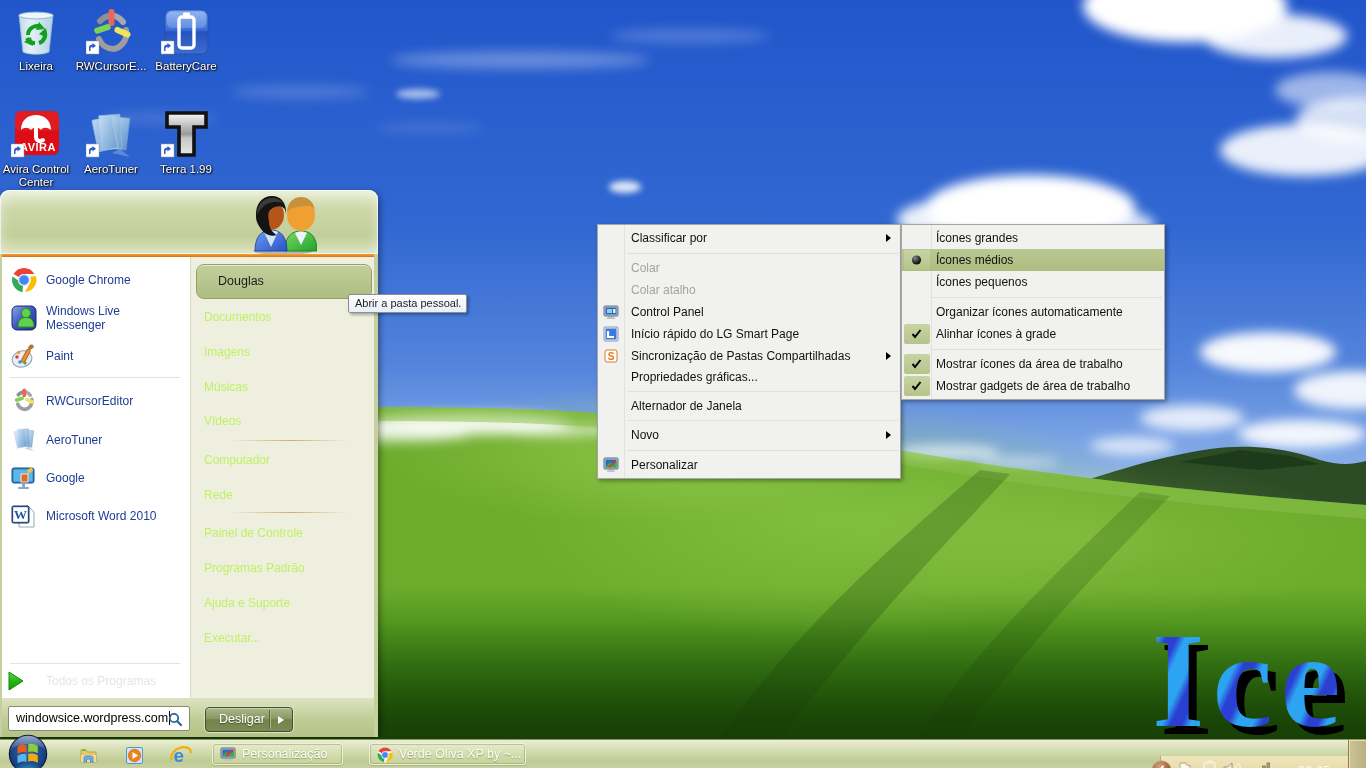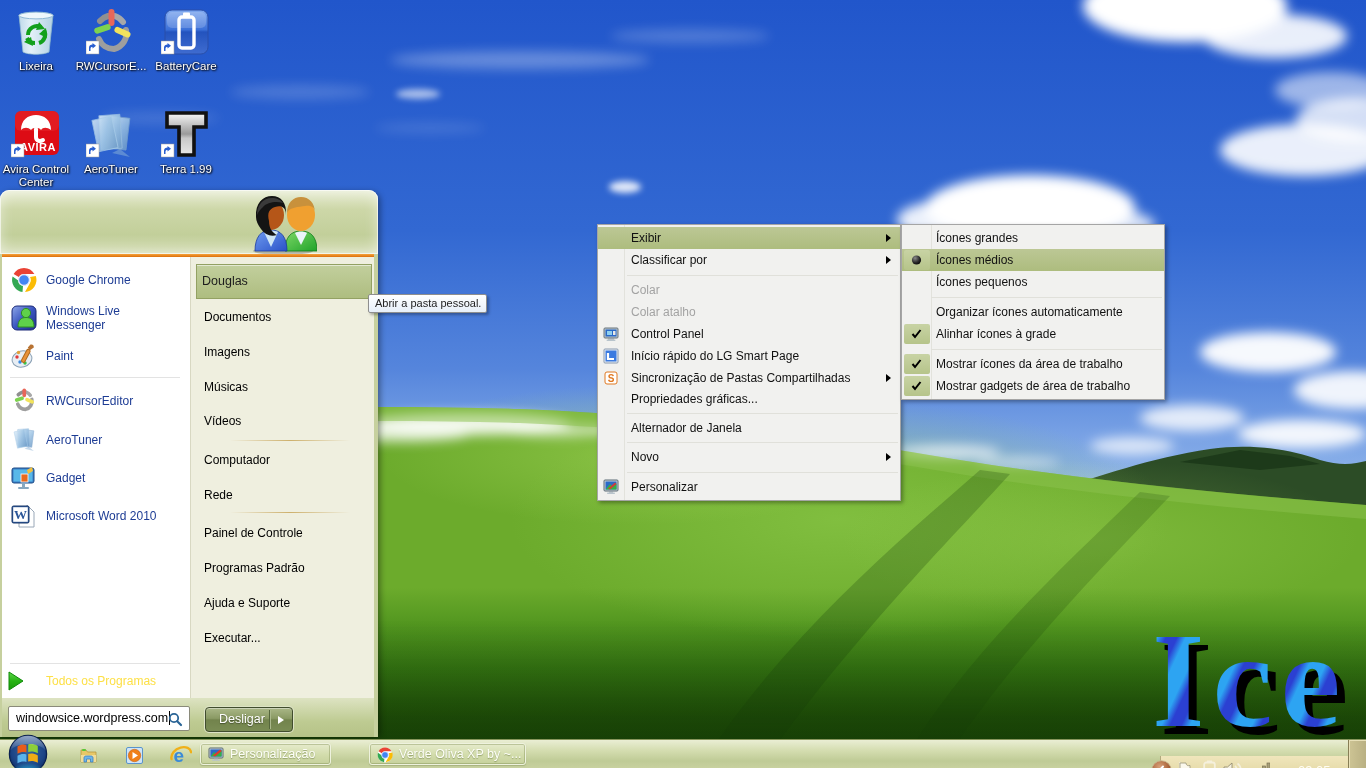--- a/index.html
+++ b/index.html
@@ -13,24 +13,24 @@
 
 #sm{position:absolute;left:0;top:190px;width:378px;height:545px;z-index:5;box-shadow:2px 2px 6px rgba(0,0,0,.4);border-radius:9px 9px 0 0}
 #smhead{position:absolute;left:0;top:0;width:378px;height:64px;border-radius:9px 9px 0 0;background:linear-gradient(180deg,#e9eed6 0%,#cdd7a8 30%,#c2cf9a 70%,#d6deb8 100%);box-shadow:inset 0 0 0 1px rgba(255,255,255,.6),inset 0 0 14px rgba(255,255,255,.55)}
 #smorange{position:absolute;left:0;top:64px;width:378px;height:3px;background:linear-gradient(180deg,#f5a33b,#dd6f0a)}
 #smleft{position:absolute;left:2px;top:67px;width:188px;height:441px;background:#fff}
 #smright{position:absolute;left:190px;top:67px;width:184px;height:441px;background:#efefdf;border-left:1px solid #d8d8c2}
 #smbot{position:absolute;left:0;top:508px;width:378px;height:39px;background:linear-gradient(180deg,#dde3c2,#becb92 60%,#b5c287)}
 #smframe{position:absolute;left:0;top:64px;width:378px;height:483px;border-left:2px solid #c6d09e;border-right:4px solid #c6d09e;pointer-events:none}
 .sml{position:absolute;left:46px;color:#1d3c94;font-size:12px;line-height:14px}
 .smi{position:absolute;left:11px;width:26px;height:26px}
-.smr{position:absolute;left:204px;color:#000000;font-size:12px}
+.smr{position:absolute;left:204px;color:#bef264;font-size:12px}
 .smsepL{position:absolute;left:10px;width:170px;height:1px;background:#e3e3e3}
 .smsepR{position:absolute;left:230px;width:120px;height:1px;background:linear-gradient(90deg,rgba(197,160,80,0),rgba(197,160,80,.8),rgba(197,160,80,0))}
-#douglas{position:absolute;left:196px;top:74px;width:176px;height:35px;border-radius:0;border:1px solid #93a163;background:linear-gradient(180deg,#c2cf9d,#aebd80);box-shadow:inset 0 1px 0 rgba(255,255,255,.55);color:#1c1c1c;font-size:12.5px;line-height:33px;padding-left:5px}
+#douglas{position:absolute;left:196px;top:74px;width:176px;height:35px;border-radius:8px;border:1px solid #93a163;background:linear-gradient(180deg,#c2cf9d,#aebd80);box-shadow:inset 0 1px 0 rgba(255,255,255,.55);color:#1c1c1c;font-size:12.5px;line-height:33px;padding-left:21px}
 #srch{position:absolute;left:8px;top:516px;width:182px;height:25px;background:#fff;border:1px solid #8a8a7a;border-radius:2px;font-size:12.5px;color:#000;line-height:23px;padding-left:7px}
 #deslig{position:absolute;left:205px;top:517px;width:88px;height:25px;border-radius:4px;border:1px solid #414d2e;background:linear-gradient(180deg,#aab787 0%,#8a9a64 45%,#72834c 52%,#7a8c54 100%);box-shadow:0 0 0 1px #dde3c6,inset 0 1px 0 rgba(255,255,255,.4);color:#fff;font-size:12.5px}
 
 .menu{position:absolute;background:#f1f1ef;border:1px solid #a5a5a5;box-shadow:2px 2px 4px rgba(0,0,0,.35);z-index:6}
 .mrow{position:relative;color:#111;font-size:12px}
 .mrow .txt{position:absolute;left:33px;top:50%;transform:translateY(-50%)}
 .mrow.dis{color:#a3a3a3}
 .mrow.hi{background:linear-gradient(180deg,#bcc795,#adbc7e)}
 .msep{position:relative;height:8px}
 .msep:after{content:"";position:absolute;left:29px;right:2px;top:4px;height:1px;background:#e0e0da}
@@ -40,21 +40,21 @@
 .gut{position:absolute;top:0;bottom:0;width:1px;background:#e2e2dc}
 .chk{position:absolute;left:2px;top:1px;bottom:1px;width:26px;background:linear-gradient(180deg,#c8d3a4,#b6c48a);border-radius:2px}
 
 #tb{position:absolute;left:0;top:739px;width:1366px;height:29px;background:linear-gradient(180deg,#eaeed4 0%,#d3dcae 40%,#bfcb96 75%,#c8d19f 100%);border-top:1px solid #87965c;z-index:8}
 .tbtn{position:absolute;top:3px;height:22px;border:1px solid #eef2de;border-radius:3px;background:linear-gradient(180deg,#e6ebcc,#d2dcab 55%,#c6d19c);box-shadow:inset 0 0 0 1px rgba(125,140,80,.4),0 1px 1px rgba(80,95,45,.25);color:#fdfef8;font-size:12.5px;line-height:20px}
 .tbtn .ti{position:absolute;left:7px;top:3px}
 .tbtn .tt{position:absolute;left:29px;white-space:nowrap;text-shadow:0 1px 1px rgba(90,105,50,.5)}
 #tray{position:absolute;left:1160px;top:16px;width:188px;height:29px;background:linear-gradient(180deg,#f0e6bc,#e4d9a6 60%,#ddd29b);border-left:1px solid #b3a97d}
 #clock{position:absolute;left:137px;top:0;width:46px;color:#fffdf2;font-size:13px;line-height:29px}
 #sdesk{position:absolute;left:1348px;top:0;width:18px;height:29px;background:linear-gradient(90deg,#cdc494,#b9b083);border-left:1px solid #877e55;box-shadow:inset 1px 1px 0 #e8e0b8}
-#tip{position:absolute;left:368px;top:294px;width:119px;height:19px;white-space:nowrap;background:linear-gradient(180deg,#fff,#e7eff9);border:1px solid #8e8e8e;border-radius:2px;box-shadow:2px 2px 3px rgba(0,0,0,.3);font-size:11px;color:#222;line-height:17px;padding:0 6px;z-index:7}
+#tip{position:absolute;left:348px;top:294px;width:119px;height:19px;white-space:nowrap;background:linear-gradient(180deg,#fff,#e7eff9);border:1px solid #8e8e8e;border-radius:2px;box-shadow:2px 2px 3px rgba(0,0,0,.3);font-size:11px;color:#222;line-height:17px;padding:0 6px;z-index:7}
 </style></head>
 <body>
 <div id="desk">
 <svg id="wall" width="1366" height="768" viewBox="0 0 1366 768">
 <defs>
 <linearGradient id="sky" x1="0" y1="0" x2="0" y2="1">
 <stop offset="0" stop-color="#2156cb"></stop>
           <stop offset="0.3" stop-color="#3268d2"></stop>
 <stop offset="0.48" stop-color="#5585dc"></stop>
           <stop offset="0.6" stop-color="#85ace8"></stop>
@@ -358,40 +358,40 @@
 </svg>
 <div class="sml" style="top:243px">AeroTuner</div>
 <svg class="smi" style="top:275px" width="26" height="26" viewBox="0 0 26 26">
 <rect x="1" y="3" width="22" height="15" rx="2" fill="#3a7ec8" stroke="#1e4c86"></rect>
 <rect x="2.5" y="4.5" width="19" height="12" fill="#59b8e8"></rect>
 <rect x="10" y="9" width="7" height="8" fill="#e86a1e" stroke="#fff" stroke-width="0.8"></rect>
 <path d="M16,5 L21,2 L22,6 L17,9 Z" fill="#f0c040"></path>
 <rect x="11" y="18" width="3" height="4" fill="#88a8c0"></rect>
         <rect x="7" y="22" width="11" height="2" rx="1" fill="#88a8c0"></rect>
 </svg>
-<div class="sml" style="top:281px">Gadget</div>
+<div class="sml" style="top:281px">Google</div>
 <svg class="smi" style="top:313px" width="26" height="26" viewBox="0 0 26 26">
 <path d="M16,2 L23,9 L23,24 L8,24 L8,19 L16,19 Z" fill="#fff" stroke="#9aa8b8"></path>
 <rect x="1" y="3" width="17" height="17" rx="1.5" fill="#2a5699" stroke="#1c3a6a"></rect>
 <rect x="2.2" y="4.2" width="14.6" height="14.6" fill="#fff"></rect>
 <text x="9.5" y="16" font-family="Liberation Serif" font-size="13" font-weight="bold" fill="#2a5699" text-anchor="middle">W</text>
 </svg>
 <div class="sml" style="top:319px">Microsoft Word 2010</div>
 <div class="smsepL" style="top:473px"></div>
 <svg style="position:absolute;left:8px;top:481px" width="16" height="20" viewBox="0 0 16 20">
 <defs>
           <linearGradient id="tri" x1="0" y1="0" x2="0" y2="1">
             <stop offset="0" stop-color="#5fd84a"></stop>
             <stop offset="0.5" stop-color="#28b415"></stop>
             <stop offset="1" stop-color="#1a9a0a"></stop>
           </linearGradient>
         </defs>
         <path d="M1,1 L15,10 L1,19 Z" fill="url(#tri)" stroke="#0e8a08"></path>
 </svg>
-<div class="sml" style="top:484px;left:46px;color:#fde047">Todos os Programas</div>
+<div class="sml" style="top:484px;left:46px;color:#e5e5e5">Todos os Programas</div>
 <div id="douglas">Douglas</div>
 <div class="smr" style="top:120px">Documentos</div>
 <div class="smr" style="top:155px">Imagens</div>
 <div class="smr" style="top:190px">Músicas</div>
 <div class="smr" style="top:224px">Vídeos</div>
 <div class="smsepR" style="top:250px"></div>
 <div class="smr" style="top:263px">Computador</div>
 <div class="smr" style="top:298px">Rede</div>
 <div class="smsepR" style="top:322px"></div>
 <div class="smr" style="top:336px">Painel de Controle</div>
@@ -408,24 +408,20 @@
         <span style="position:absolute;left:13px;top:4px;text-shadow:0 1px 1px rgba(0,0,0,.4)">Desligar</span>
 <span style="position:absolute;left:63px;top:2px;bottom:2px;width:1px;background:#55663c"></span>
 <span style="position:absolute;left:64px;top:2px;bottom:2px;width:1px;background:#aab88a"></span>
 <span style="position:absolute;right:8px;top:8px;width:0;height:0;border-left:6px solid #fff;border-top:4.5px solid transparent;border-bottom:4.5px solid transparent"></span>
 </div>
 </div>
 <div id="tip">Abrir a pasta pessoal.</div>
 
 <div class="menu" id="cm" style="left:597px;top:224px;width:304px;padding:2px 0">
 <div class="gut" style="left:26px"></div>
-<div class="mrow hi" style="height:22px">
-        <span class="txt">Exibir</span>
-        <span class="arr"></span>
-      </div>
 <div class="mrow" style="height:22px">
         <span class="txt">Classificar por</span>
         <span class="arr"></span>
       </div>
 <div class="msep"></div>
 <div class="mrow dis" style="height:22px">
         <span class="txt">Colar</span>
       </div>
 <div class="mrow dis" style="height:22px">
         <span class="txt">Colar atalho</span>
@@ -568,21 +564,21 @@
 <svg style="position:absolute;left:126px;top:7px" width="17" height="17" viewBox="0 0 17 17">
 <rect x="0.5" y="0.5" width="16" height="16" rx="1.5" fill="#cfe4f6" stroke="#5a94cc"></rect>
 <circle cx="8.5" cy="8.5" r="6.2" fill="#f08018"></circle>
 <circle cx="8.5" cy="8.5" r="6.2" fill="none" stroke="#c86210" stroke-width="0.6"></circle>
 <path d="M6.5,5 L12,8.5 L6.5,12 Z" fill="#fff"></path>
 </svg>
 <svg style="position:absolute;left:170px;top:5px" width="22" height="21" viewBox="0 0 22 21">
 <text x="3.5" y="17" font-family="Liberation Sans" font-size="19" font-weight="bold" fill="#3a8ad8">e</text>
 <path d="M1.5,14 C0.5,9 5,4 10.5,2.6 C16,1.2 20.5,3.4 21,7.2" fill="none" stroke="#f0b018" stroke-width="2.4" stroke-linecap="round"></path>
 </svg>
-<div class="tbtn" style="left:200px;width:131px">
+<div class="tbtn" style="left:212px;width:131px">
 <svg class="ti" width="16" height="15" viewBox="0 0 16 15">
           <rect x="1" y="1" width="14" height="10" rx="1" fill="#c8d0d8" stroke="#5a6a74"></rect>
           <rect x="2.4" y="2.4" width="11.2" height="7.2" fill="#2a6ac8"></rect>
           <path d="M2.4,9.6 L6,5 L9,7.5 L13.6,3 L13.6,9.6 Z" fill="#34b044"></path>
           <path d="M5,8.5 L12,2.5 L13.8,4 L7,9.6 Z" fill="#e03a2a"></path>
           <rect x="6" y="11" width="4" height="1.4" fill="#9aa4ac"></rect>
           <rect x="4" y="12.4" width="8" height="1.3" rx="0.6" fill="#b8c4cc"></rect>
         </svg>
 <span class="tt">Personalização</span>
       </div>

